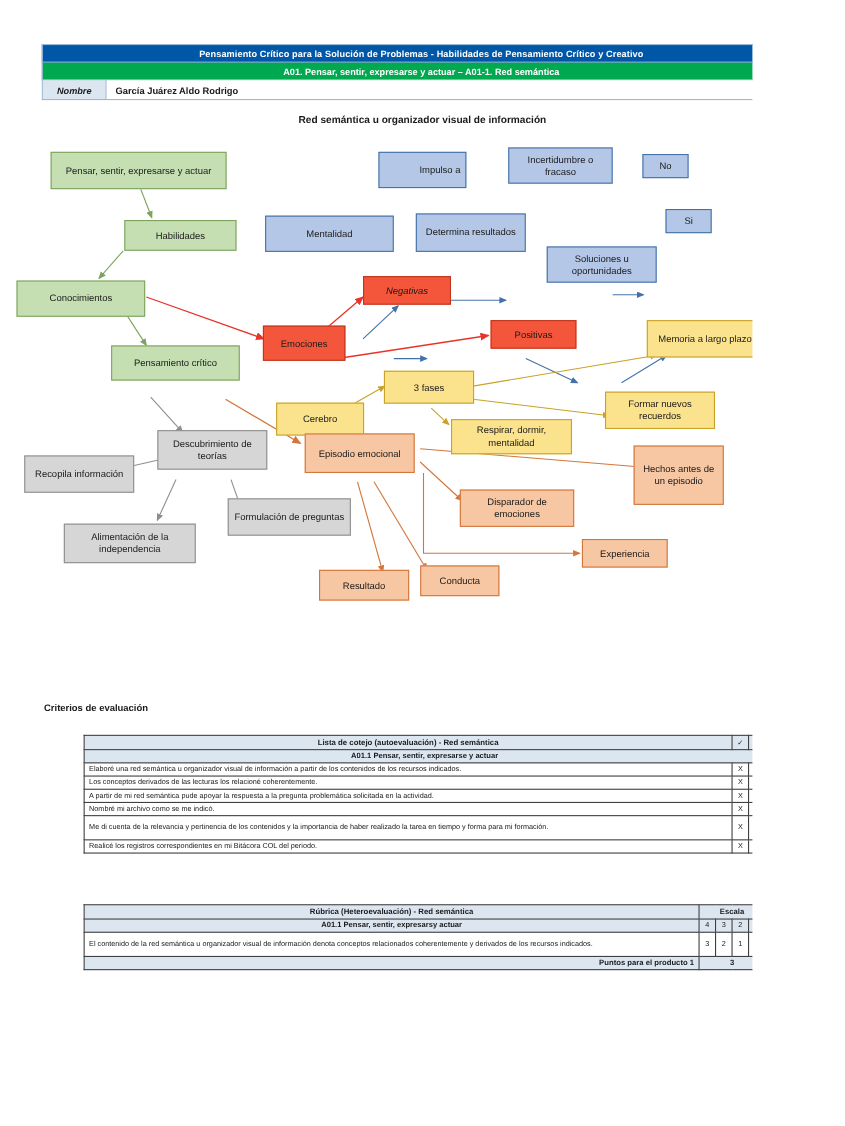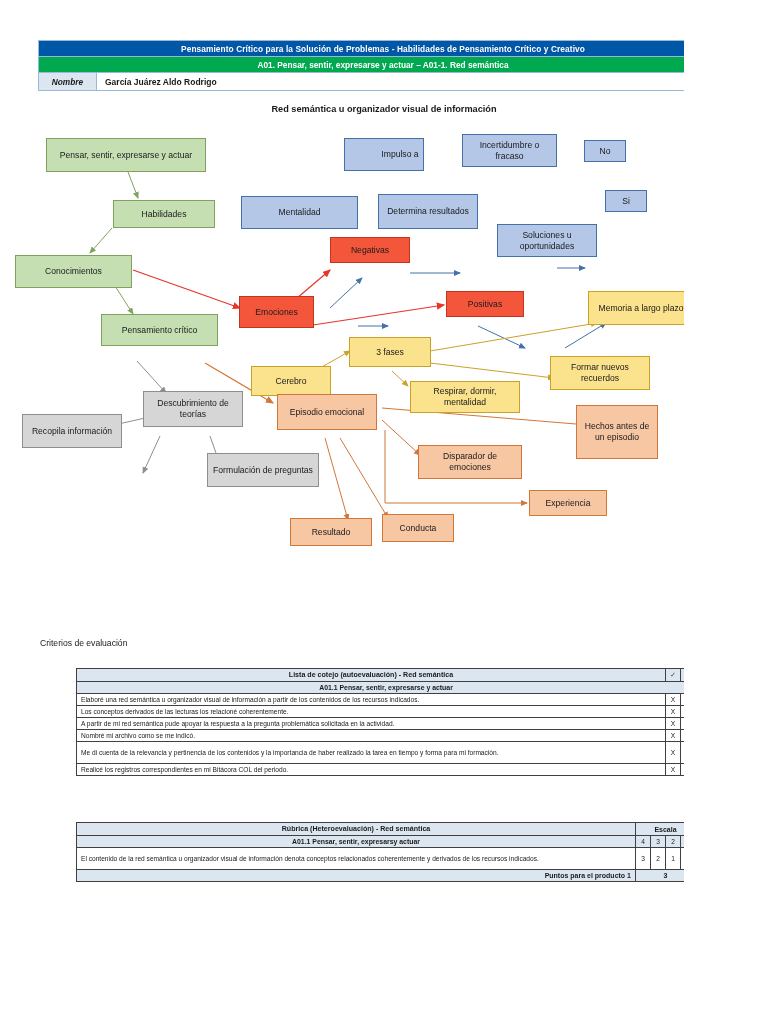--- a/index.html
+++ b/index.html
@@ -53,21 +53,21 @@
   .n-green  { background:#C5DFB3; border:1px solid #7FA35F; }
   .n-blue   { background:#B4C7E7; border:1px solid #4472A8; }
   .n-red    { background:#F4563C; border:1px solid #C1351C; }
   .n-yellow { background:#FBE28D; border:1px solid #C9A227; }
   .n-orange { background:#F7C6A3; border:1px solid #D2763A; }
   .n-gray   { background:#D6D6D6; border:1px solid #8E8E8E; }
 
   
   .criterios-title {
     position:absolute; left:40px; top:638px;
-    font-size:8.6px; font-weight:normal; color:#1a1a1a;
+    font-size:8.6px; font-weight:bold; color:#1a1a1a;
   }
 
   table.eval {
     position:absolute; border-collapse:collapse;
     border:1px solid #404040; background:#fff;
   }
   table.eval td, table.eval th {
     border:1px solid #404040; font-size:6.6px; color:#1a1a1a;
     padding:2px 4px; vertical-align:middle; font-weight:normal;
   }
@@ -168,40 +168,41 @@
     <div class="node n-green" style="left:15px;  top:137px; width:117px; height:33px;">Conocimientos</div>
 
     <div class="node n-blue" style="left:344px; top:20px;  width:80px;  height:33px;padding-left:35px;">Impulso a</div>
     <div class="node n-blue" style="left:462px; top:16px;  width:95px;  height:33px;">Incertidumbre o fracaso</div>
     <div class="node n-blue" style="left:584px; top:22px;  width:42px;  height:22px;">No</div>
     <div class="node n-blue" style="left:241px; top:78px;  width:117px; height:33px;">Mentalidad</div>
     <div class="node n-blue" style="left:378px; top:76px;  width:100px; height:35px;">Determina resultados</div>
     <div class="node n-blue" style="left:497px; top:106px; width:100px; height:33px;">Soluciones u oportunidades</div>
     <div class="node n-blue" style="left:605px; top:72px;  width:42px;  height:22px;">Si</div>
 
-    <div class="node n-red" style="left:330px; top:119px; width:80px;  height:26px;">Negativas</div>
+    <div class="node n-red" style="left:330px; top:133px; width:80px;  height:26px;font-style:italic;">Negativas</div>
     <div class="node n-red" style="left:239px; top:178px; width:75px;  height:32px;">Emociones</div>
     <div class="node n-red" style="left:446px; top:173px; width:78px;  height:26px;">Positivas</div>
 
     <div class="node n-yellow" style="left:349px; top:219px; width:82px;  height:30px;">3 fases</div>
     <div class="node n-yellow" style="left:251px; top:248px; width:80px;  height:30px;">Cerebro</div>
     <div class="node n-yellow" style="left:410px; top:263px; width:110px; height:32px;">Respirar, dormir, mentalidad</div>
     <div class="node n-yellow" style="left:588px; top:173px; width:106px; height:34px;">Memoria a largo plazo</div>
     <div class="node n-yellow" style="left:550px; top:238px; width:100px; height:34px;">Formar nuevos recuerdos</div>
 
     <div class="node n-orange" style="left:277px; top:276px; width:100px; height:36px;">Episodio emocional</div>
     <div class="node n-orange" style="left:418px; top:327px; width:104px; height:34px;">Disparador de emociones</div>
     <div class="node n-orange" style="left:576px; top:287px; width:82px;  height:54px;">Hechos antes de un episodio</div>
     <div class="node n-orange" style="left:529px; top:372px; width:78px;  height:26px;">Experiencia</div>
     <div class="node n-orange" style="left:290px; top:400px; width:82px;  height:28px;">Resultado</div>
     <div class="node n-orange" style="left:382px; top:396px; width:72px;  height:28px;">Conducta</div>
 
     <div class="node n-gray" style="left:143px; top:273px; width:100px; height:36px;">Descubrimiento de teorías</div>
     <div class="node n-gray" style="left:22px;  top:296px; width:100px; height:34px;">Recopila información</div>
     <div class="node n-gray" style="left:207px; top:335px; width:112px; height:34px;">Formulación de preguntas</div>
+    <div class="node n-gray" style="left:58px;  top:358px; width:120px; height:36px;">Alimentación de la independencia</div>
   </div>
 
   <div class="criterios-title">Criterios de evaluación</div>
 
   <table class="eval t1">
     <tbody>
       <tr>
         <td class="th-main" rowspan="1">Lista de cotejo (autoevaluación) - Red semántica</td>
         <td class="th-tiny">✓</td>
         <td class="th-tiny">x</td>

